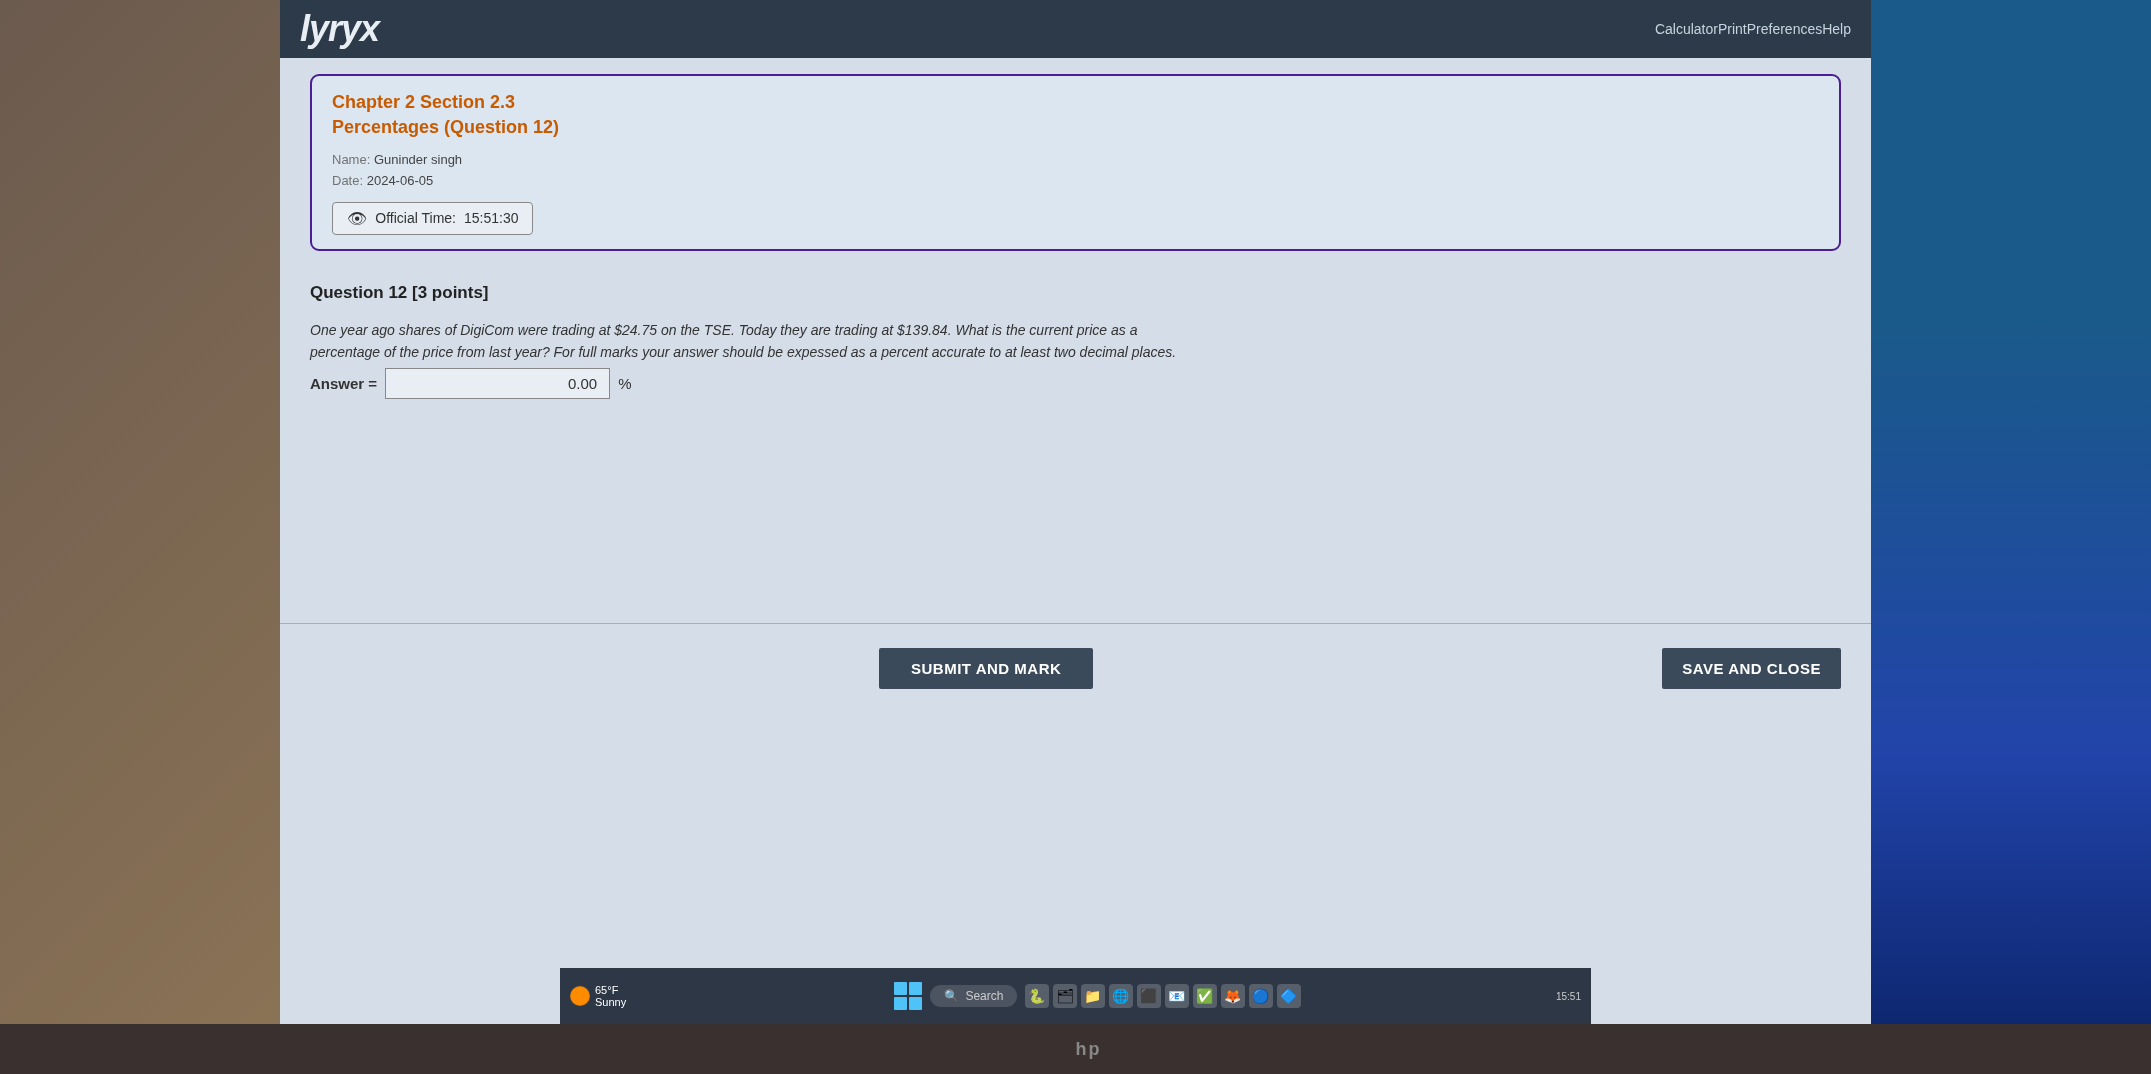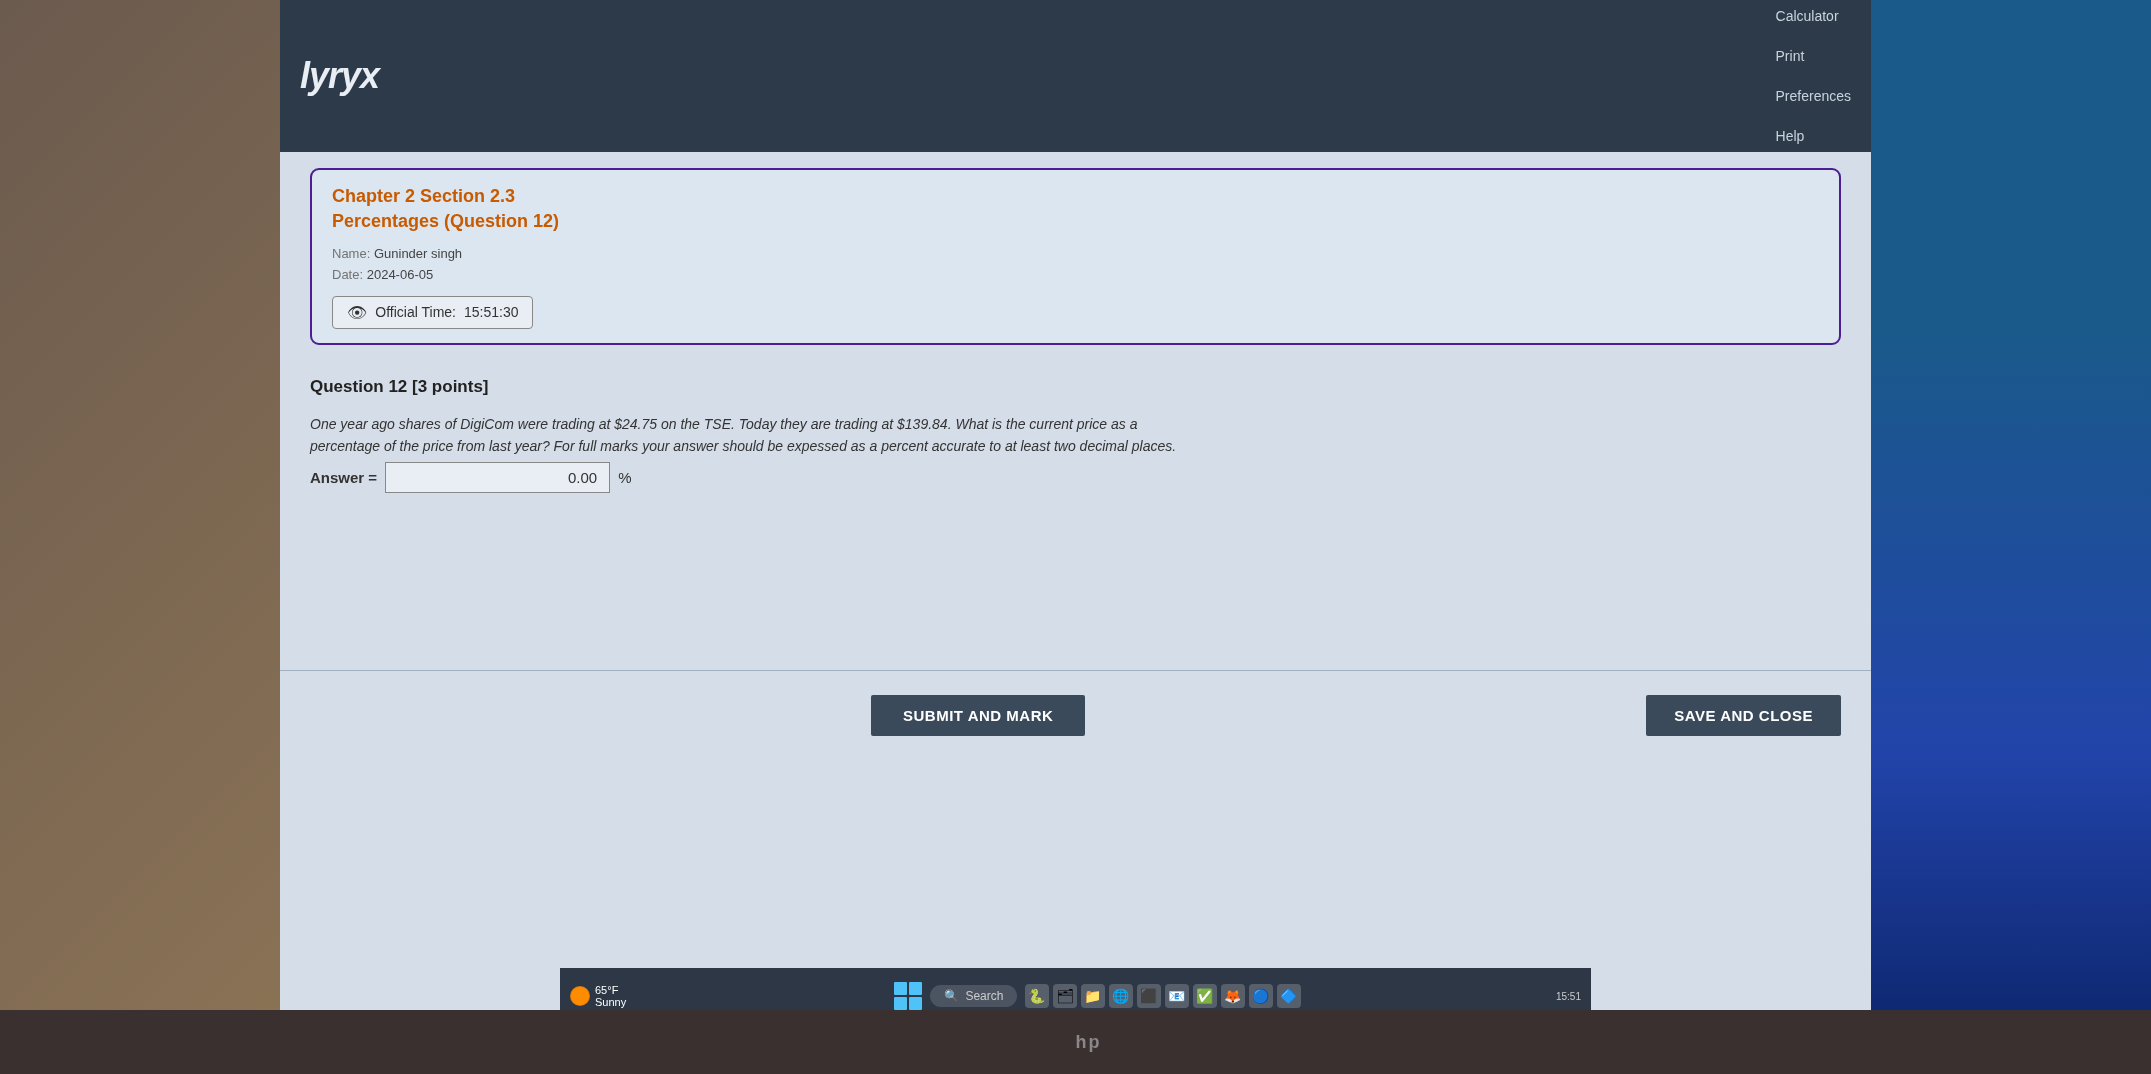--- a/index.html
+++ b/index.html
@@ -48,24 +48,22 @@
     .logo-text {
       font-size: 36px;
       font-weight: bold;
       color: #e8eef4;
       letter-spacing: -1px;
       font-style: italic;
     }
 
     .header-nav {
       display: flex;
-      gap: 24px;
       font-size: 14px;
       color: #c8d4dc;
-      flex-direction: column;
     }
 
     .header-nav span {
       cursor: pointer;
     }
 
     
     .content-area {
       flex: 1;
       background: #d4dde8;
@@ -191,21 +189,21 @@
       font-weight: bold;
       cursor: pointer;
       letter-spacing: 0.5px;
       border-radius: 2px;
     }
 
     .btn-save {
       background: #3a4a5a;
       color: #fff;
       border: none;
-      padding: 12px 28px;
+      padding: 12px 20px;
       font-size: 15px;
       font-weight: bold;
       cursor: pointer;
       letter-spacing: 0.5px;
       border-radius: 2px;
     }
 
     
     .taskbar {
       position: absolute;
@@ -309,21 +307,21 @@
       bottom: 0;
       width: 280px;
       background: linear-gradient(135deg, #6b5a4e 0%, #8b7355 100%);
     }
 
     .bottom-bezel {
       position: absolute;
       bottom: 0;
       left: 0;
       right: 0;
-      height: 64px;
+      height: 50px;
       background: #3a3030;
       display: flex;
       align-items: center;
       justify-content: center;
       padding-left: 26px;
     }
 
     .hp-logo {
       color: #888;
       font-size: 18px;

